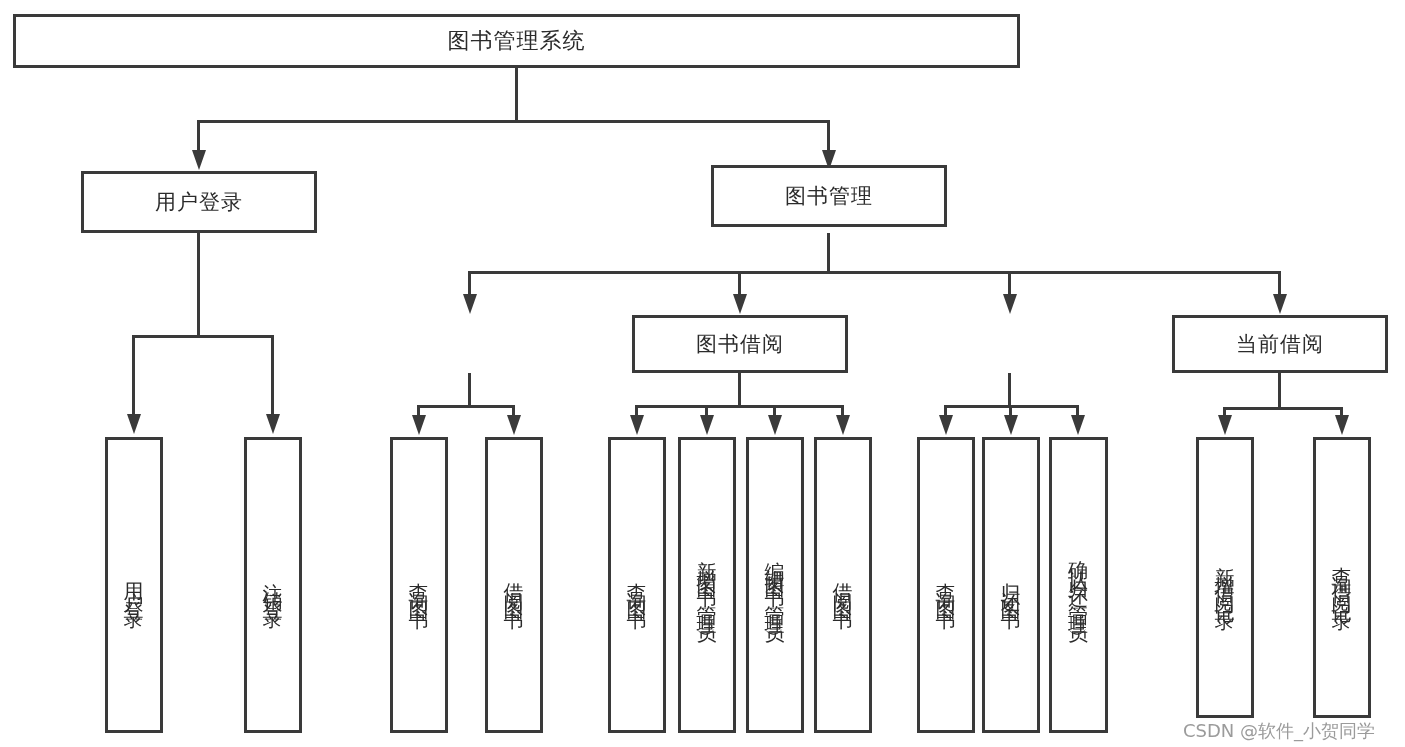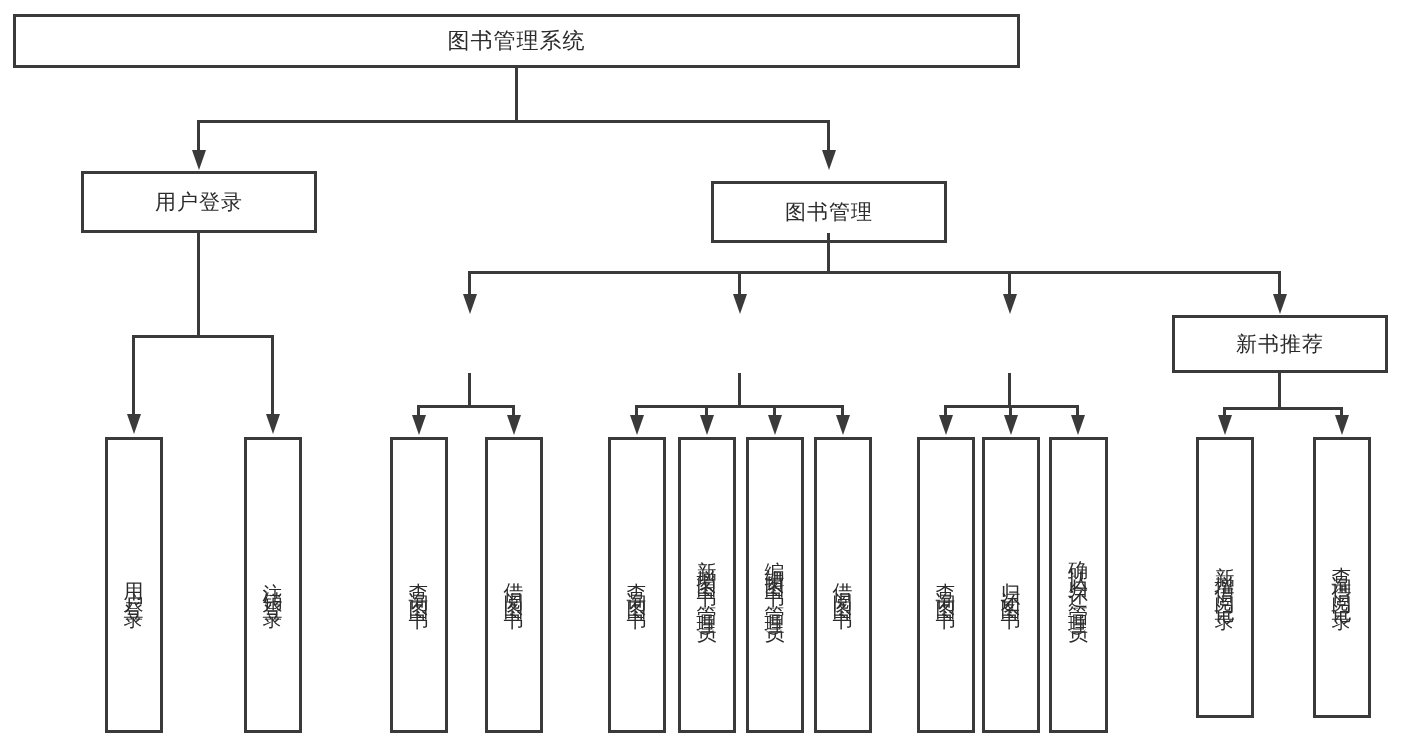--- a/index.html
+++ b/index.html
@@ -63,21 +63,21 @@
   <div class="vline" style="left:515px;top:68px;height:52px"></div>
   <div class="hline" style="left:197px;top:120px;width:633px"></div>
   <div class="vline" style="left:197px;top:120px;height:32px"></div>
   <div class="arrow" style="left:192px;top:150px"></div>
   <div class="vline" style="left:827px;top:120px;height:32px"></div>
   <div class="arrow" style="left:822px;top:150px"></div>
 
   <div class="box h" style="left:81px;top:171px;width:236px;height:62px">
     <span>用户登录</span>
   </div>
-  <div class="box h" style="left:711px;top:181px;width:236px;height:62px">
+  <div class="box h" style="left:711px;top:165px;width:236px;height:62px">
     <span>图书管理</span>
   </div>
 
   <div class="vline" style="left:197px;top:233px;height:102px"></div>
   <div class="hline" style="left:132px;top:335px;width:142px"></div>
   <div class="vline" style="left:132px;top:335px;height:80px"></div>
   <div class="arrow" style="left:127px;top:414px"></div>
   <div class="vline" style="left:271px;top:335px;height:80px"></div>
   <div class="arrow" style="left:266px;top:414px"></div>
 
@@ -85,22 +85,25 @@
   <div class="hline" style="left:468px;top:271px;width:813px"></div>
   <div class="vline" style="left:468px;top:271px;height:25px"></div>
   <div class="arrow" style="left:463px;top:294px"></div>
   <div class="vline" style="left:738px;top:271px;height:25px"></div>
   <div class="arrow" style="left:733px;top:294px"></div>
   <div class="vline" style="left:1008px;top:271px;height:25px"></div>
   <div class="arrow" style="left:1003px;top:294px"></div>
   <div class="vline" style="left:1278px;top:271px;height:25px"></div>
   <div class="arrow" style="left:1273px;top:294px"></div>
 
+  <div class="box h" style="left:632px;top:315px;width:216px;height:58px">
+    <span>图书借阅</span>
+  </div>
   <div class="box h" style="left:1172px;top:315px;width:216px;height:58px">
-    <span>新书推荐</span>
+    <span>当前借阅</span>
   </div>
 
   <div class="vline" style="left:468px;top:373px;height:34px"></div>
   <div class="hline" style="left:417px;top:405px;width:98px"></div>
   <div class="vline" style="left:417px;top:405px;height:12px"></div>
   <div class="arrow" style="left:412px;top:415px"></div>
   <div class="vline" style="left:512px;top:405px;height:12px"></div>
   <div class="arrow" style="left:507px;top:415px"></div>
 
   <div class="vline" style="left:738px;top:373px;height:34px"></div>
@@ -167,14 +170,15 @@
     <span>确认归还（管理员）</span>
   </div>
 
   <div class="box v" style="left:1196px;top:437px;width:58px;height:281px">
     <span>新增借阅记录</span>
   </div>
   <div class="box v" style="left:1313px;top:437px;width:58px;height:281px">
     <span>查询借阅记录</span>
   </div>
 
+  <div class="watermark">CSDN @软件_小贺同学</div>
 
 </div>
 
 </body></html>

